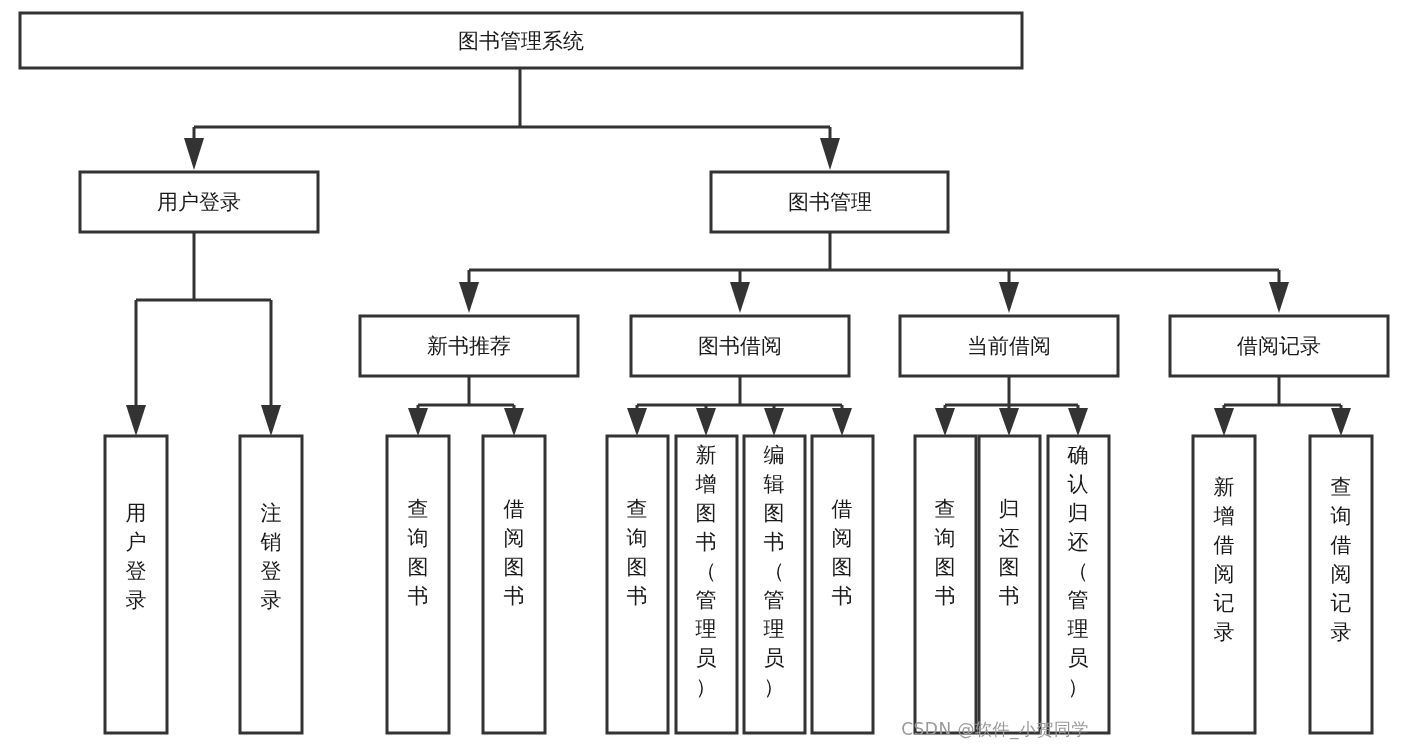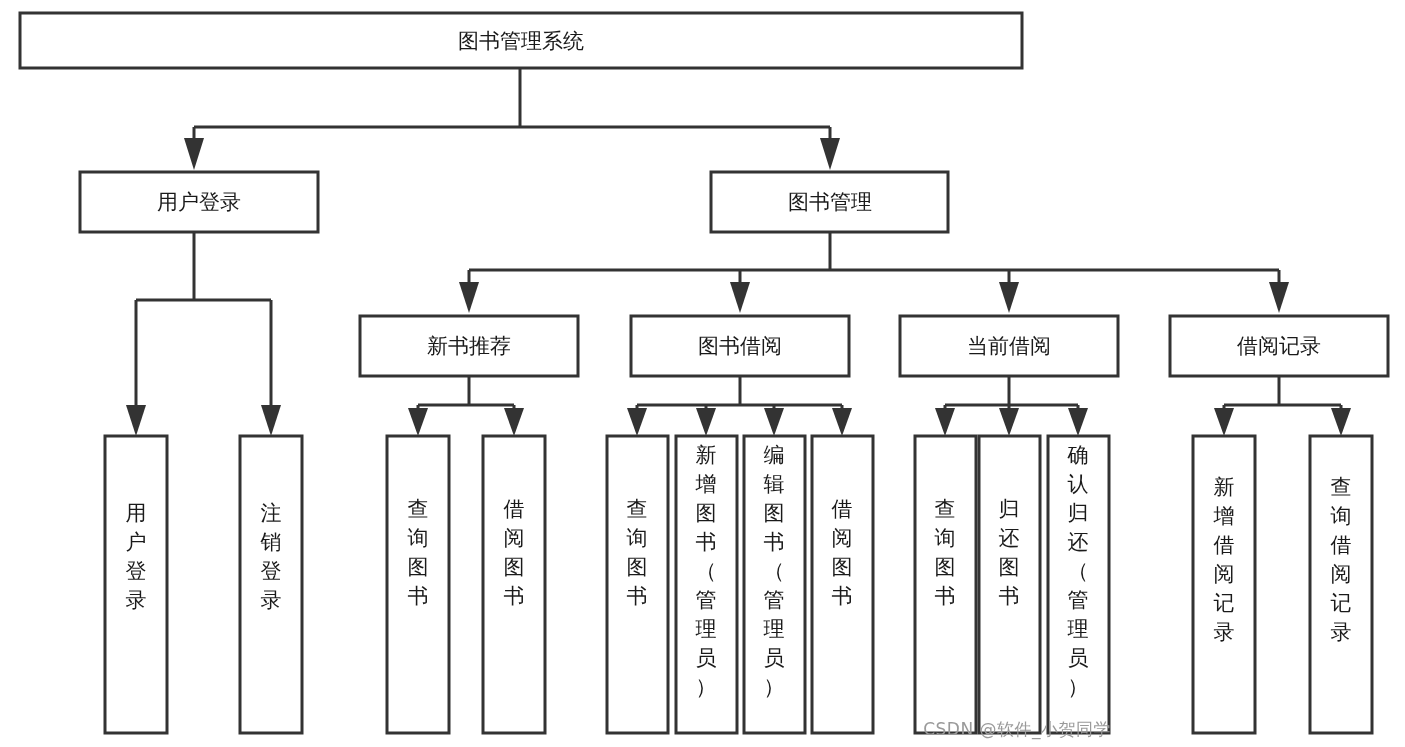--- a/index.html
+++ b/index.html
@@ -46,21 +46,21 @@
   .edge-line {
     stroke: #333333;
     stroke-width: 3;
     fill: none;
   }
   .arrow-head {
     fill: #333333;
   }
   .watermark {
     position: absolute;
-    right: 2px;
+    right: 24px;
     bottom: 6px;
     font-family: "DejaVu Sans", "Liberation Sans", sans-serif;
     font-size: 17px;
     color: #9a9a9a;
     white-space: nowrap;
     letter-spacing: 0.5px;
   }
 </style>
 </head>
 <body>

